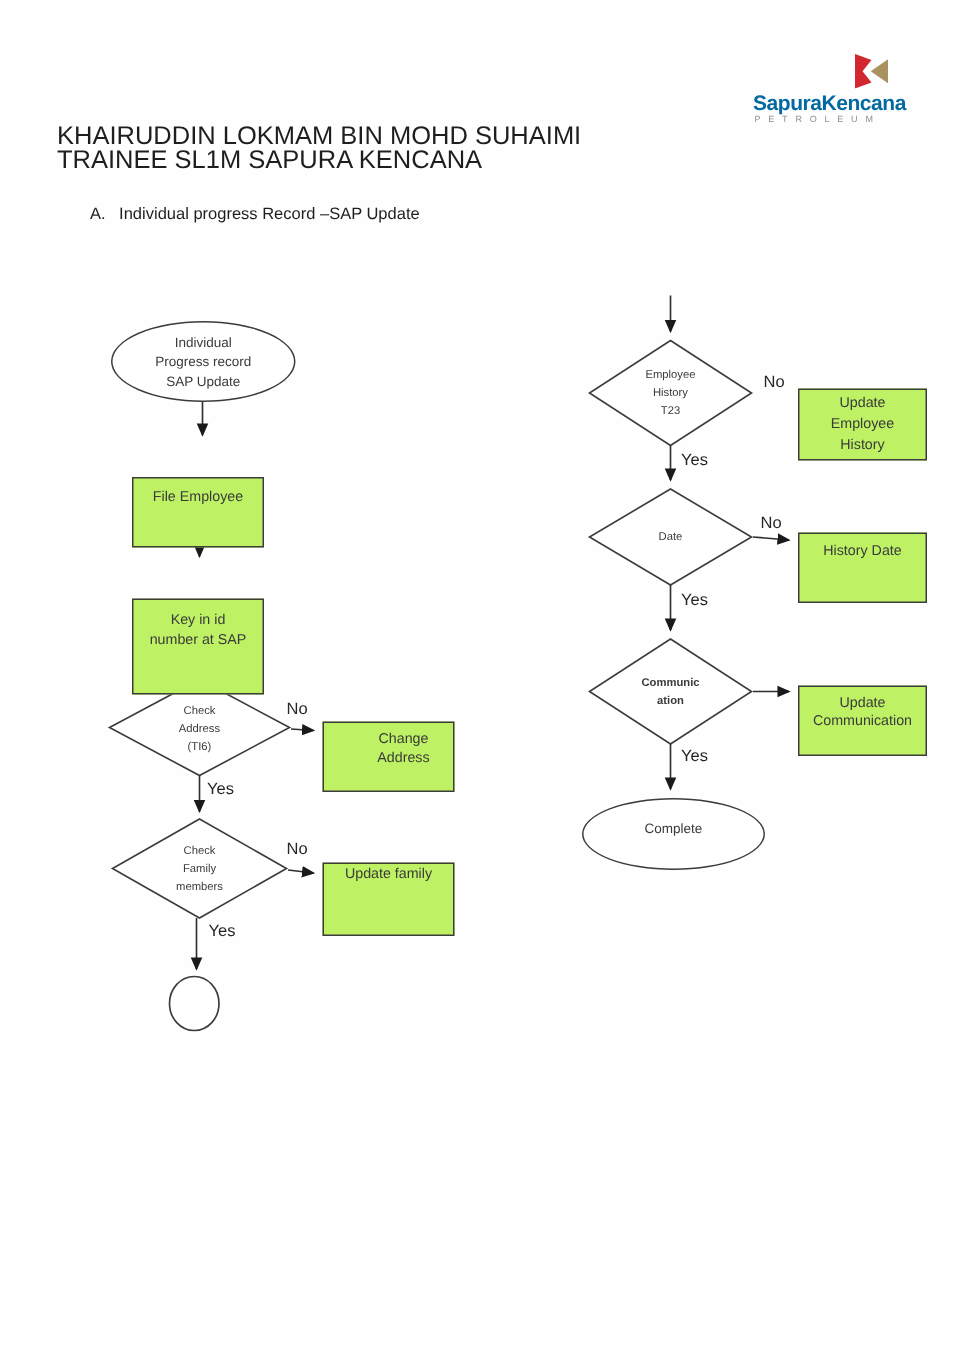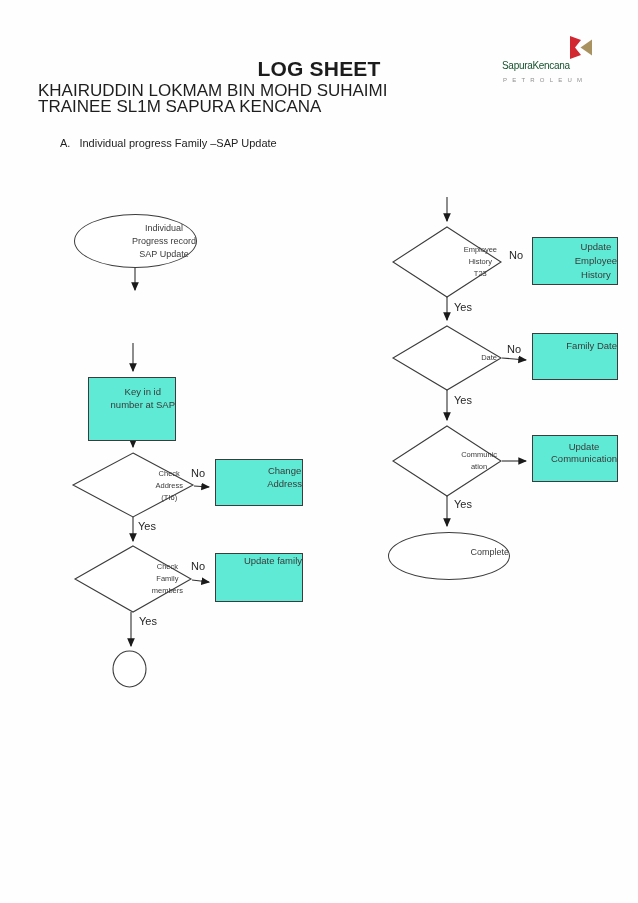--- a/index.html
+++ b/index.html
@@ -11,47 +11,46 @@
   .page-title{
     position:absolute;top:57px;left:0;width:100%;text-align:center;
     font-size:21px;font-weight:600;letter-spacing:.2px;color:#1c1c1c;
   }
   .author-block{position:absolute;left:38px;top:83px;font-size:17px;line-height:16px;color:#1e1e1e;}
   .section-heading{position:absolute;left:60px;top:137px;font-size:11px;color:#1e1e1e;}
   .section-heading .sec-label{display:inline-block;margin-right:9px;}
   
   .logo{position:absolute;left:502px;top:34px;width:94px;height:52px;}
   .logo .mark{position:absolute;left:66px;top:2px;}
-  .logo .brand{position:absolute;left:0;top:26px;font-size:10px;font-weight:400;color:#14532d;letter-spacing:-.3px;white-space:nowrap;}
+  .logo .brand{position:absolute;left:0;top:26px;font-size:14px;font-weight:700;color:#0369a1;letter-spacing:-.3px;white-space:nowrap;}
   .logo .sub{position:absolute;left:1px;top:43px;font-size:6px;letter-spacing:5.2px;color:#8f8f8f;white-space:nowrap;}
   
   #flow-svg{position:absolute;left:0;top:0;}
   .fc-line{stroke:#2f2f2f;stroke-width:1.1;fill:none;}
   .fc-shape{stroke:#3c3c3c;stroke-width:1.1;fill:#ffffff;}
-  .node{position:absolute;display:flex;justify-content:flex-end;text-align:center;
+  .node{position:absolute;display:flex;justify-content:center;text-align:center;
         color:#3a3a3a;box-sizing:border-box;white-space:pre-line;}
-  .process{border:1.2px solid #3c3c3c;background:#5eead4;font-size:9.5px;line-height:13px;align-items:flex-start;}
+  .process{border:1.2px solid #3c3c3c;background:#bef264;font-size:9.5px;line-height:13px;align-items:flex-start;margin-top:22px;}
   .terminator{border:1.1px solid #3c3c3c;border-radius:50%;background:#fff;font-size:9px;line-height:13px;align-items:center;}
   .diamond-label{font-size:7.5px;line-height:12px;align-items:center;color:#3a3a3a;pointer-events:none;}
   .edge-label{position:absolute;font-size:11px;color:#262626;}
 </style>
 </head>
 <body>
 
 <div id="page">
 
-  <div class="page-title">LOG SHEET</div>
 
   <div class="author-block">
     <div>KHAIRUDDIN LOKMAM BIN MOHD SUHAIMI</div>
     <div>TRAINEE SL1M SAPURA KENCANA</div>
   </div>
 
   <div class="section-heading">
-    <span class="sec-label">A.</span><span>Individual progress Family –SAP Update</span>
+    <span class="sec-label">A.</span><span>Individual progress Record –SAP Update</span>
   </div>
 
   <div class="logo">
     <svg class="mark" width="24" height="23" viewBox="0 0 24 23">
       <path d="M2,0 L13,4 L7,11.5 L13,19 L2,23 Z" fill="#d22630"></path>
       <path d="M24,3.5 L24,19.5 L12.5,11.5 Z" fill="#a99260"></path>
     </svg>
     <div class="brand">SapuraKencana</div>
     <div class="sub">PETROLEUM</div>
   </div>
@@ -82,20 +81,21 @@
     <line class="fc-line" x1="447" y1="390" x2="447" y2="420" marker-end="url(#arrow)"></line>
     <polygon class="fc-shape" points="447,426 501,461 447,496 393,461"></polygon>
     <line class="fc-line" x1="502" y1="461" x2="526" y2="461" marker-end="url(#arrow)"></line>
     <line class="fc-line" x1="447" y1="496" x2="447" y2="526" marker-end="url(#arrow)"></line>
   </svg>
 
   <div class="node terminator" style="left:74px;top:214px;width:123px;height:54px;"><span>Individual
 Progress record
 SAP Update</span></div>
 
+  <div class="node process" style="left:88px;top:296px;width:88px;height:47px;padding-top:6px;"><span>File Employee</span></div>
 
   <div class="node process" style="left:88px;top:377px;width:88px;height:64px;padding-top:7px;"><span>Key in id
 number at SAP</span></div>
 
   <div class="node diamond-label" style="left:83px;top:455px;width:100px;height:62px;"><span>Check
 Address
 (TI6)</span></div>
 
   <div class="node process" style="left:215px;top:459px;width:88px;height:47px;padding-top:4px;padding-left:20px;"><span>Change
 Address</span></div>
@@ -109,23 +109,23 @@
   <div class="node diamond-label" style="left:397px;top:229px;width:100px;height:66px;"><span>Employee
 History
 T23</span></div>
 
   <div class="node process" style="left:532px;top:237px;width:86px;height:48px;padding-top:2px;line-height:14px;"><span>Update
 Employee
 History</span></div>
 
   <div class="node diamond-label" style="left:397px;top:328px;width:100px;height:60px;"><span>Date</span></div>
 
-  <div class="node process" style="left:532px;top:333px;width:86px;height:47px;padding-top:5px;"><span>Family Date</span></div>
+  <div class="node process" style="left:532px;top:333px;width:86px;height:47px;padding-top:5px;"><span>History Date</span></div>
 
-  <div class="node diamond-label" style="left:397px;top:428px;width:100px;height:66px;"><span>Communic
+  <div class="node diamond-label" style="left:397px;top:428px;width:100px;height:66px;font-weight:bold;"><span>Communic
 ation</span></div>
 
   <div class="node process" style="left:532px;top:435px;width:86px;height:47px;padding-top:5px;line-height:12px;"><span>Update
 Communication</span></div>
 
   <div class="node terminator" style="left:388px;top:532px;width:122px;height:48px;"><span style="transform:translateY(-4px);display:inline-block;">Complete</span></div>
 
   <div class="edge-label" style="left:191px;top:467px;">No</div>
   <div class="edge-label" style="left:138px;top:520px;">Yes</div>
   <div class="edge-label" style="left:191px;top:560px;">No</div>

